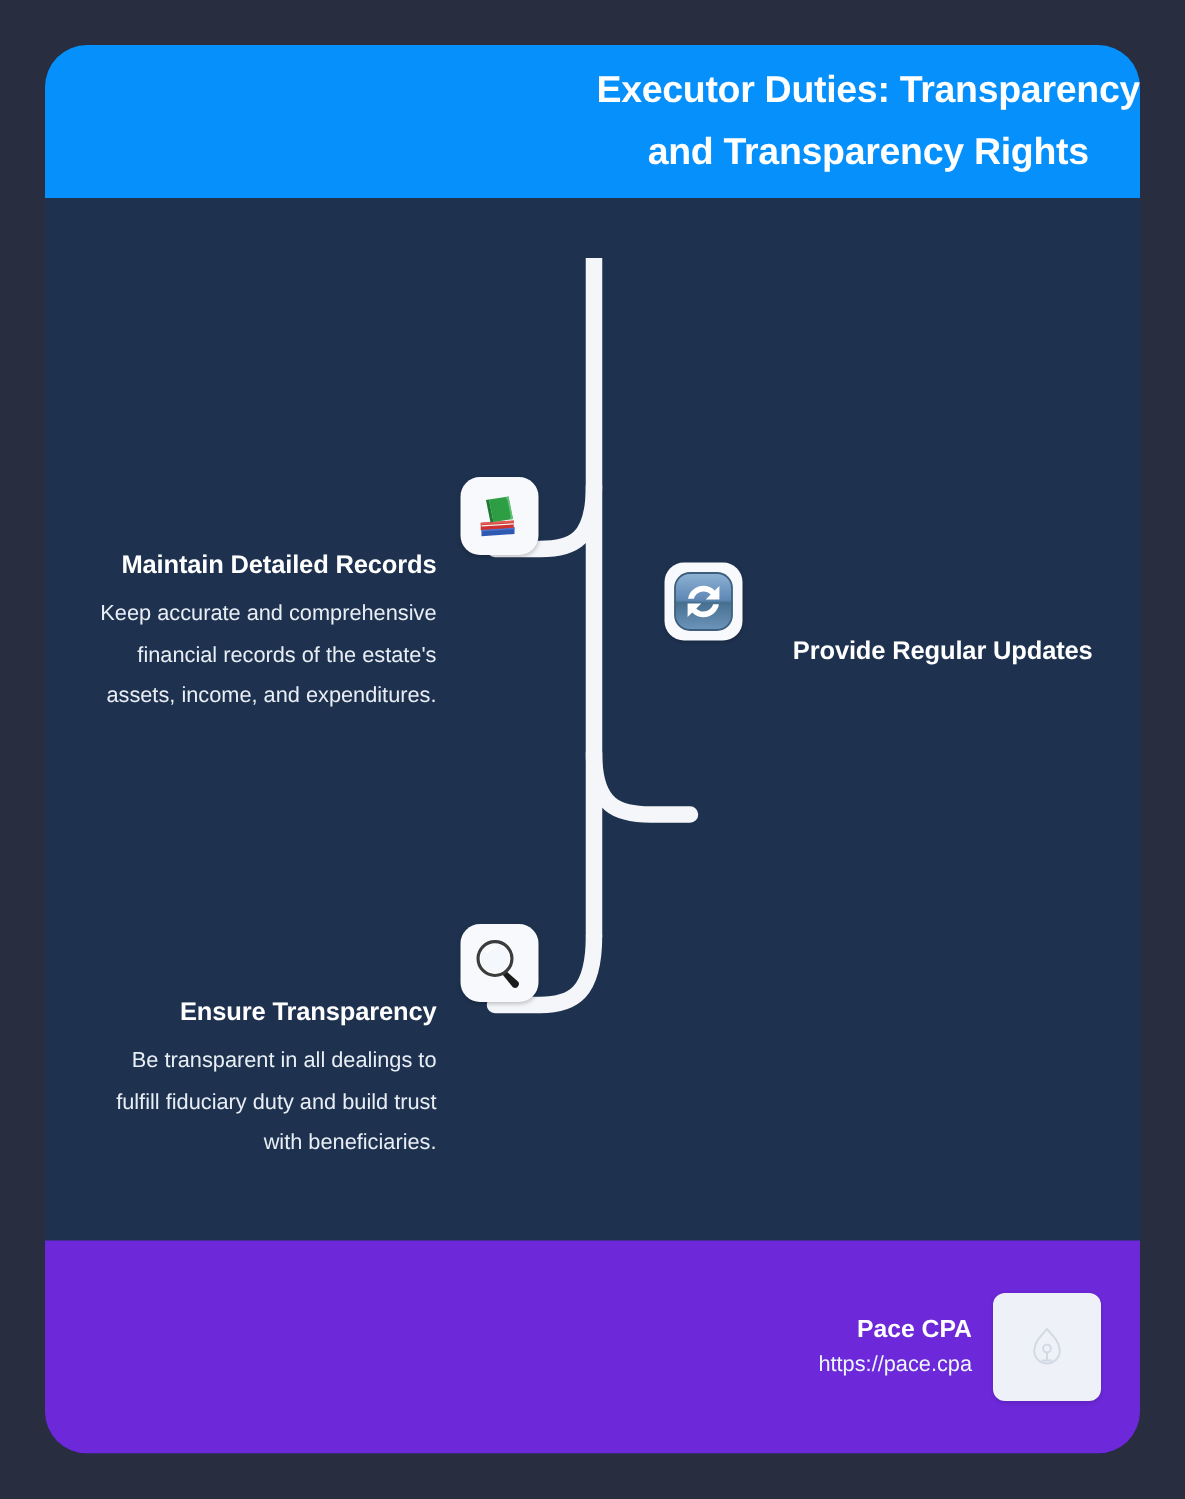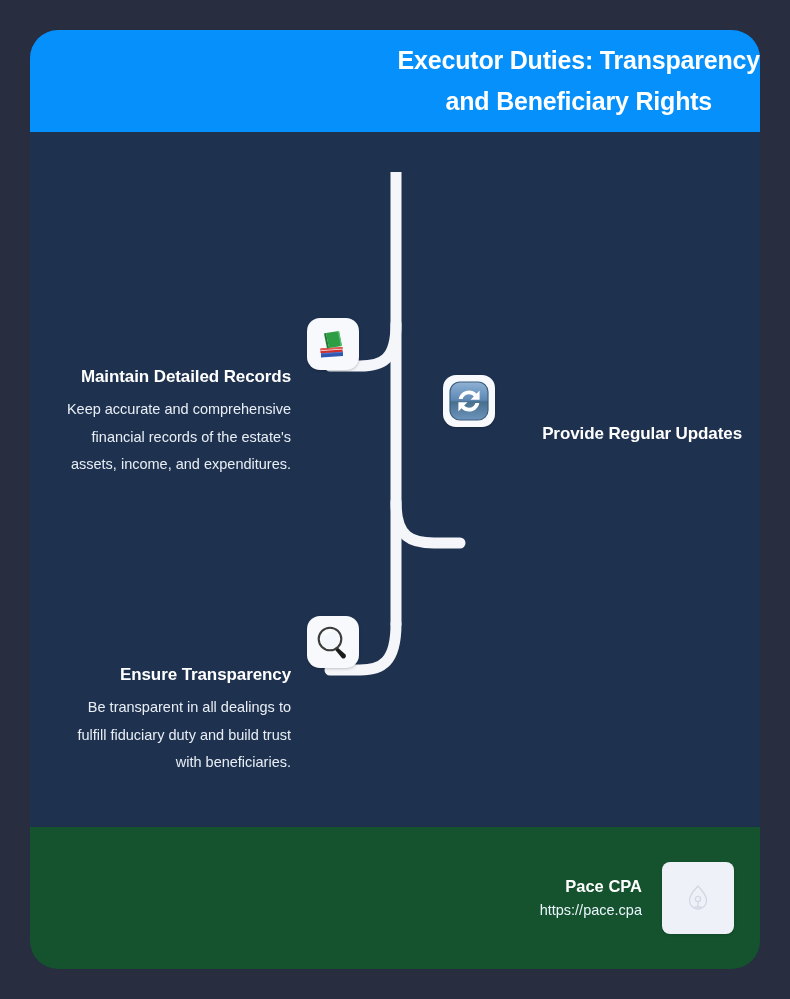--- a/index.html
+++ b/index.html
@@ -75,21 +75,21 @@
   .step {
     position: absolute;
     display: flex;
     align-items: flex-start;
   }
   .step-left  { flex-direction: row; }
   .step-right { flex-direction: row; }
 
   .step-text { width: 247px; }
   .step-left .step-text  { text-align: right; padding-right: 16px; }
-  .step-right .step-text { text-align: right;  padding-left: 20px; }
+  .step-right .step-text { text-align: center;  padding-left: 20px; }
 
   .step-title {
     color: #ffffff;
     font-size: 17px;
     font-weight: bold;
     line-height: 1.73;
     letter-spacing: -0.1px;
     margin-top: 44px;
   }
   .step-desc {
@@ -114,26 +114,25 @@
   }
   .icon-tile svg { display: block; }
 
   
   .footer {
     position: absolute;
     left: 0;
     top: 797px;
     width: 730px;
     height: 142px;
-    background: #14532d;
+    background: #6d28d9;
     display: flex;
     align-items: center;
     justify-content: flex-end;
     padding-right: 26px;
-    gap: 6px;
   }
   .footer-text { text-align: right; margin-right: 14px; }
   .footer-brand {
     color: #ffffff;
     font-size: 16.5px;
     font-weight: bold;
     line-height: 1.55;
   }
   .footer-url {
     color: #ecf6ff;
@@ -155,21 +154,21 @@
 </head>
 <body>
 
 <div id="infographic-root">
 
   <div class="card">
 
     <div class="header">
       <div class="header-title">
         <span>Executor Duties: Transparency</span><br>
-        <span>and Beneficiary Rights</span>
+        <span>and Transparency Rights</span>
       </div>
     </div>
 
     <div class="body-area">
 
       <svg class="connector-svg" viewBox="0 0 730 655">
         <g fill="none" stroke="#f4f6f9" stroke-width="11" stroke-linecap="round">
 
           <path d="M366,0 L366,452"></path>
 

